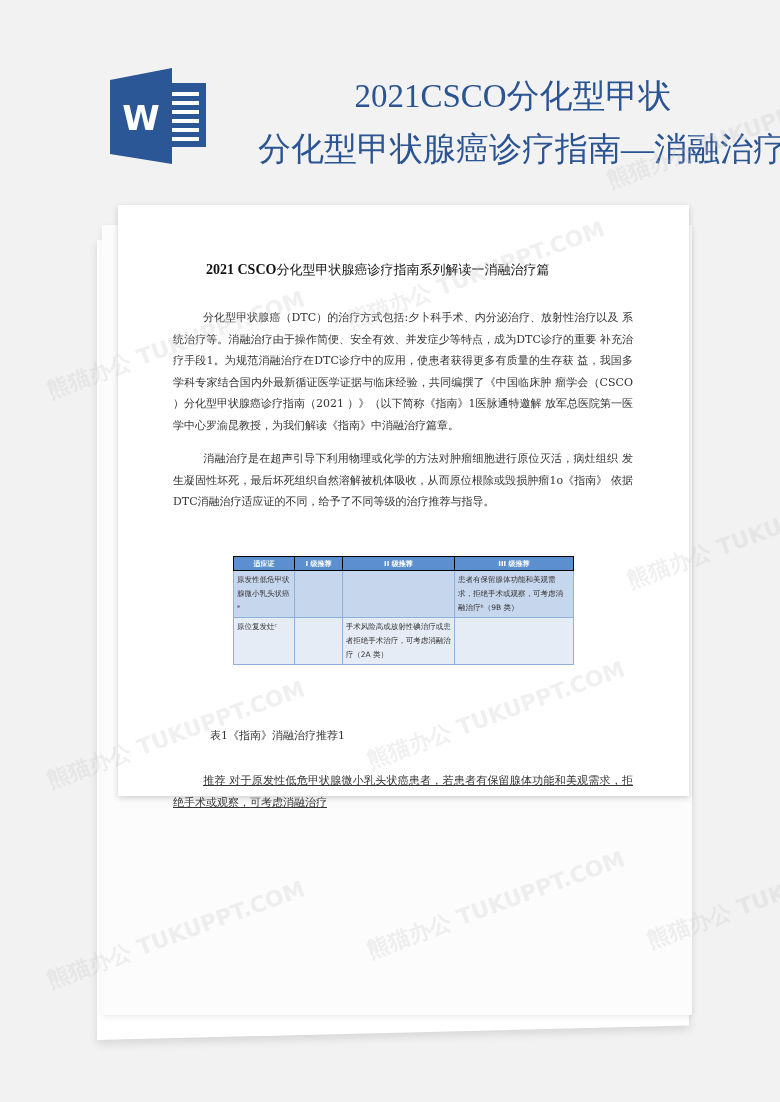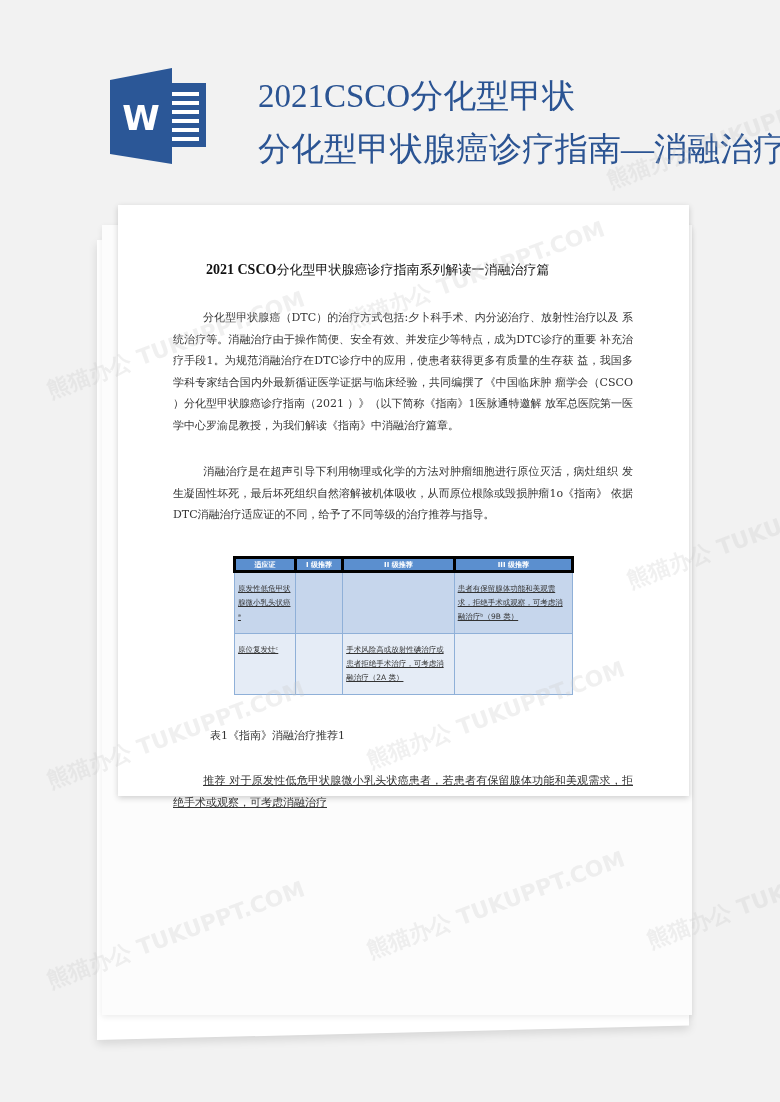--- a/index.html
+++ b/index.html
@@ -4,43 +4,43 @@
 <style>
   * { box-sizing: border-box; margin: 0; padding: 0; }
   html, body { width: 780px; height: 1102px; overflow: hidden; }
   body { background: #f2f2f2; font-family: "DejaVu Serif", "Liberation Serif", serif; position: relative; }
 
   
   .header { position: absolute; left: 0; top: 0; width: 780px; height: 200px; }
   .word-icon { position: absolute; left: 108px; top: 68px; width: 100px; height: 96px; }
   .doc-title { position: absolute; left: 258px; top: 70px; width: 510px; color: #2b5493;
     font-family: "Liberation Serif", "DejaVu Serif", serif; font-size: 33px; line-height: 53px; letter-spacing: 0px; }
-  .doc-title .t1, .doc-title .t2 { display: block; white-space: nowrap; }
+  .doc-title .t1, .doc-title .t2 { display: block; white-space: nowrap; text-align: center; }
 
   
   .page-back { position: absolute; left: 97px; top: 240px; width: 592px; height: 800px; background: #fff;
     transform: skewY(-1.4deg); transform-origin: left bottom;
     box-shadow: 0 4px 10px rgba(0,0,0,0.12); }
   .page-back2 { position: absolute; left: 102px; top: 225px; width: 590px; height: 790px; background: #fcfcfc;
     box-shadow: 0 2px 6px rgba(0,0,0,0.08); }
   .page { position: absolute; left: 118px; top: 205px; width: 571px; height: 591px; background: #fff;
     box-shadow: 0 2px 6px rgba(0,0,0,0.18); }
 
   .page-heading { position: absolute; left: 88px; top: 56px; font-size: 13px; color: #111; white-space: nowrap; }
   .page-heading b { font-weight: bold; font-family: "Liberation Serif", serif; font-size: 14px; }
 
   .para { position: absolute; left: 55px; width: 460px; font-size: 11px; color: #333; line-height: 21.5px; text-align: justify; }
   .para .indent { display: inline-block; width: 30px; }
   .p1 { top: 102px; }
-  .p2 { top: 256px; }
+  .p2 { top: 243px; }
 
   .table-wrap { position: absolute; left: 115px; top: 351px; width: 341px; }
   table { border-collapse: collapse; width: 100%; font-family: "DejaVu Sans", "Liberation Sans", sans-serif; font-size: 7.5px; color: #333; }
-  th { background: #5b8fcf; color: #fff; height: 14px; font-weight: bold; border: 3px solid #000000; font-size: 7px; }
-  td { border: 1px solid #8fb0d8; vertical-align: top; padding: 9px 3px; line-height: 14px; text-decoration: underline; }
+  th { background: #5b8fcf; color: #fff; height: 14px; font-weight: bold; border: 1px solid #000000; font-size: 7px; }
+  td { border: 1px solid #8fb0d8; vertical-align: top; padding: 2px 3px; line-height: 14px; }
   tr.r1 td, tr.r3 td { background: #c6d6ec; }
   tr.r2 td { background: #e5ecf6; }
   col.c1 { width: 18%; } col.c2 { width: 14%; } col.c3 { width: 33%; } col.c4 { width: 35%; }
 
   .caption { position: absolute; left: 92px; top: 523px; font-size: 11px; color: #333; white-space: nowrap; }
   .p3 { top: 565px; text-decoration: underline; }
 
   .watermark { position: absolute; font-family: "DejaVu Sans", sans-serif; font-weight: bold; font-size: 22px;
     color: rgba(200,200,200,0.28); transform: rotate(-20deg); white-space: nowrap; pointer-events: none; }
 </style>

